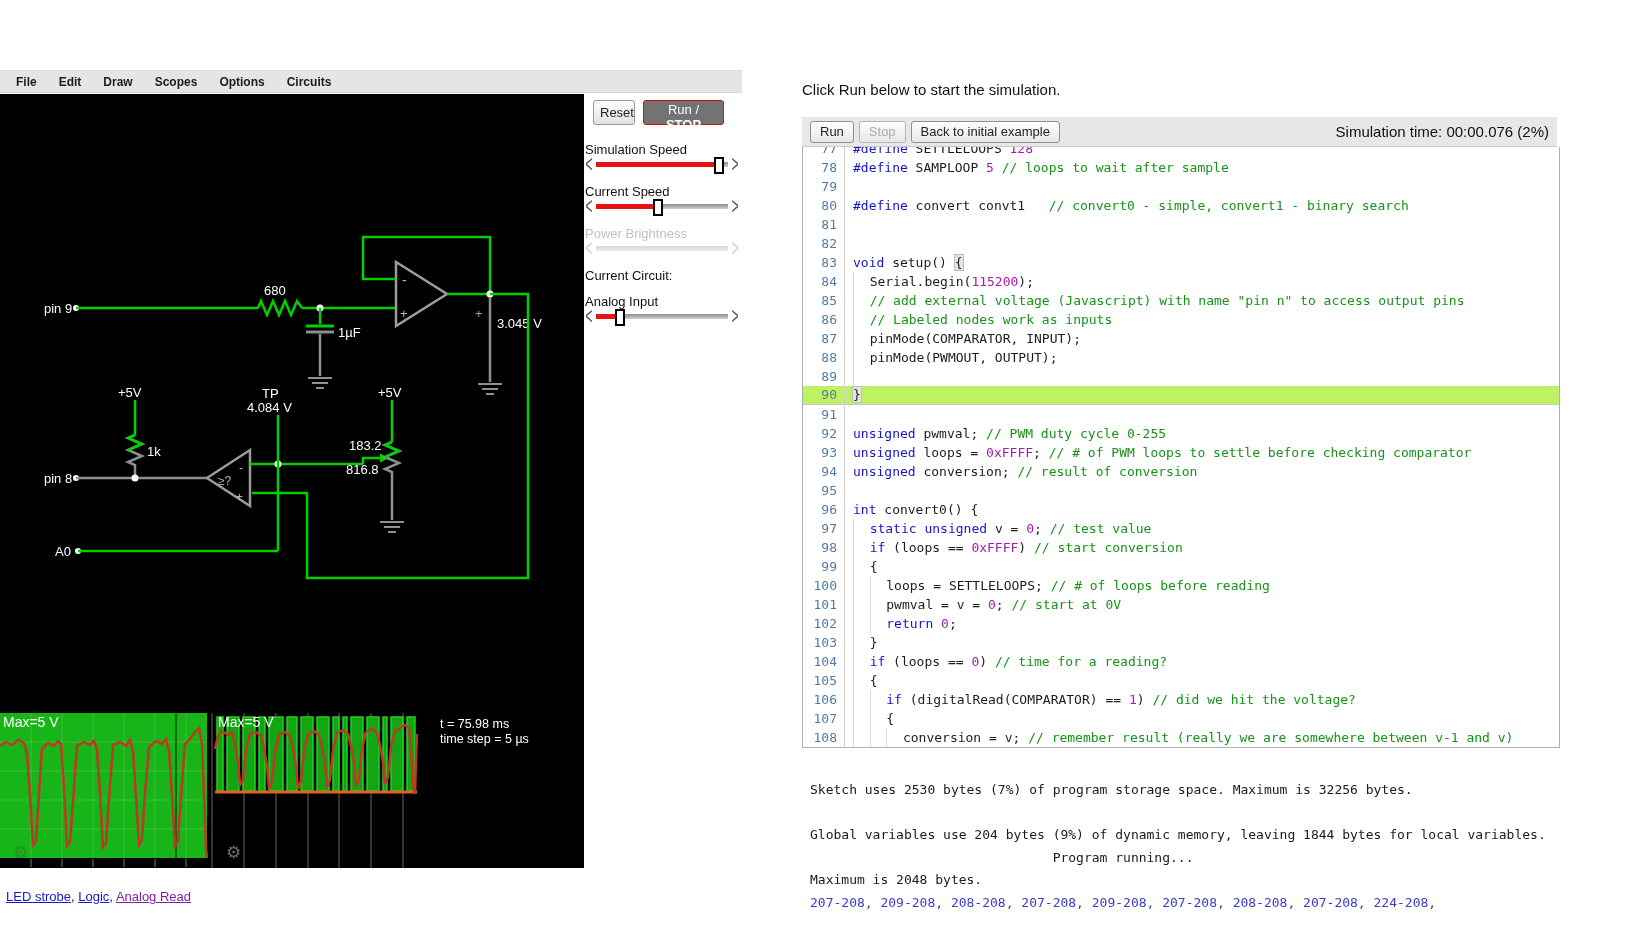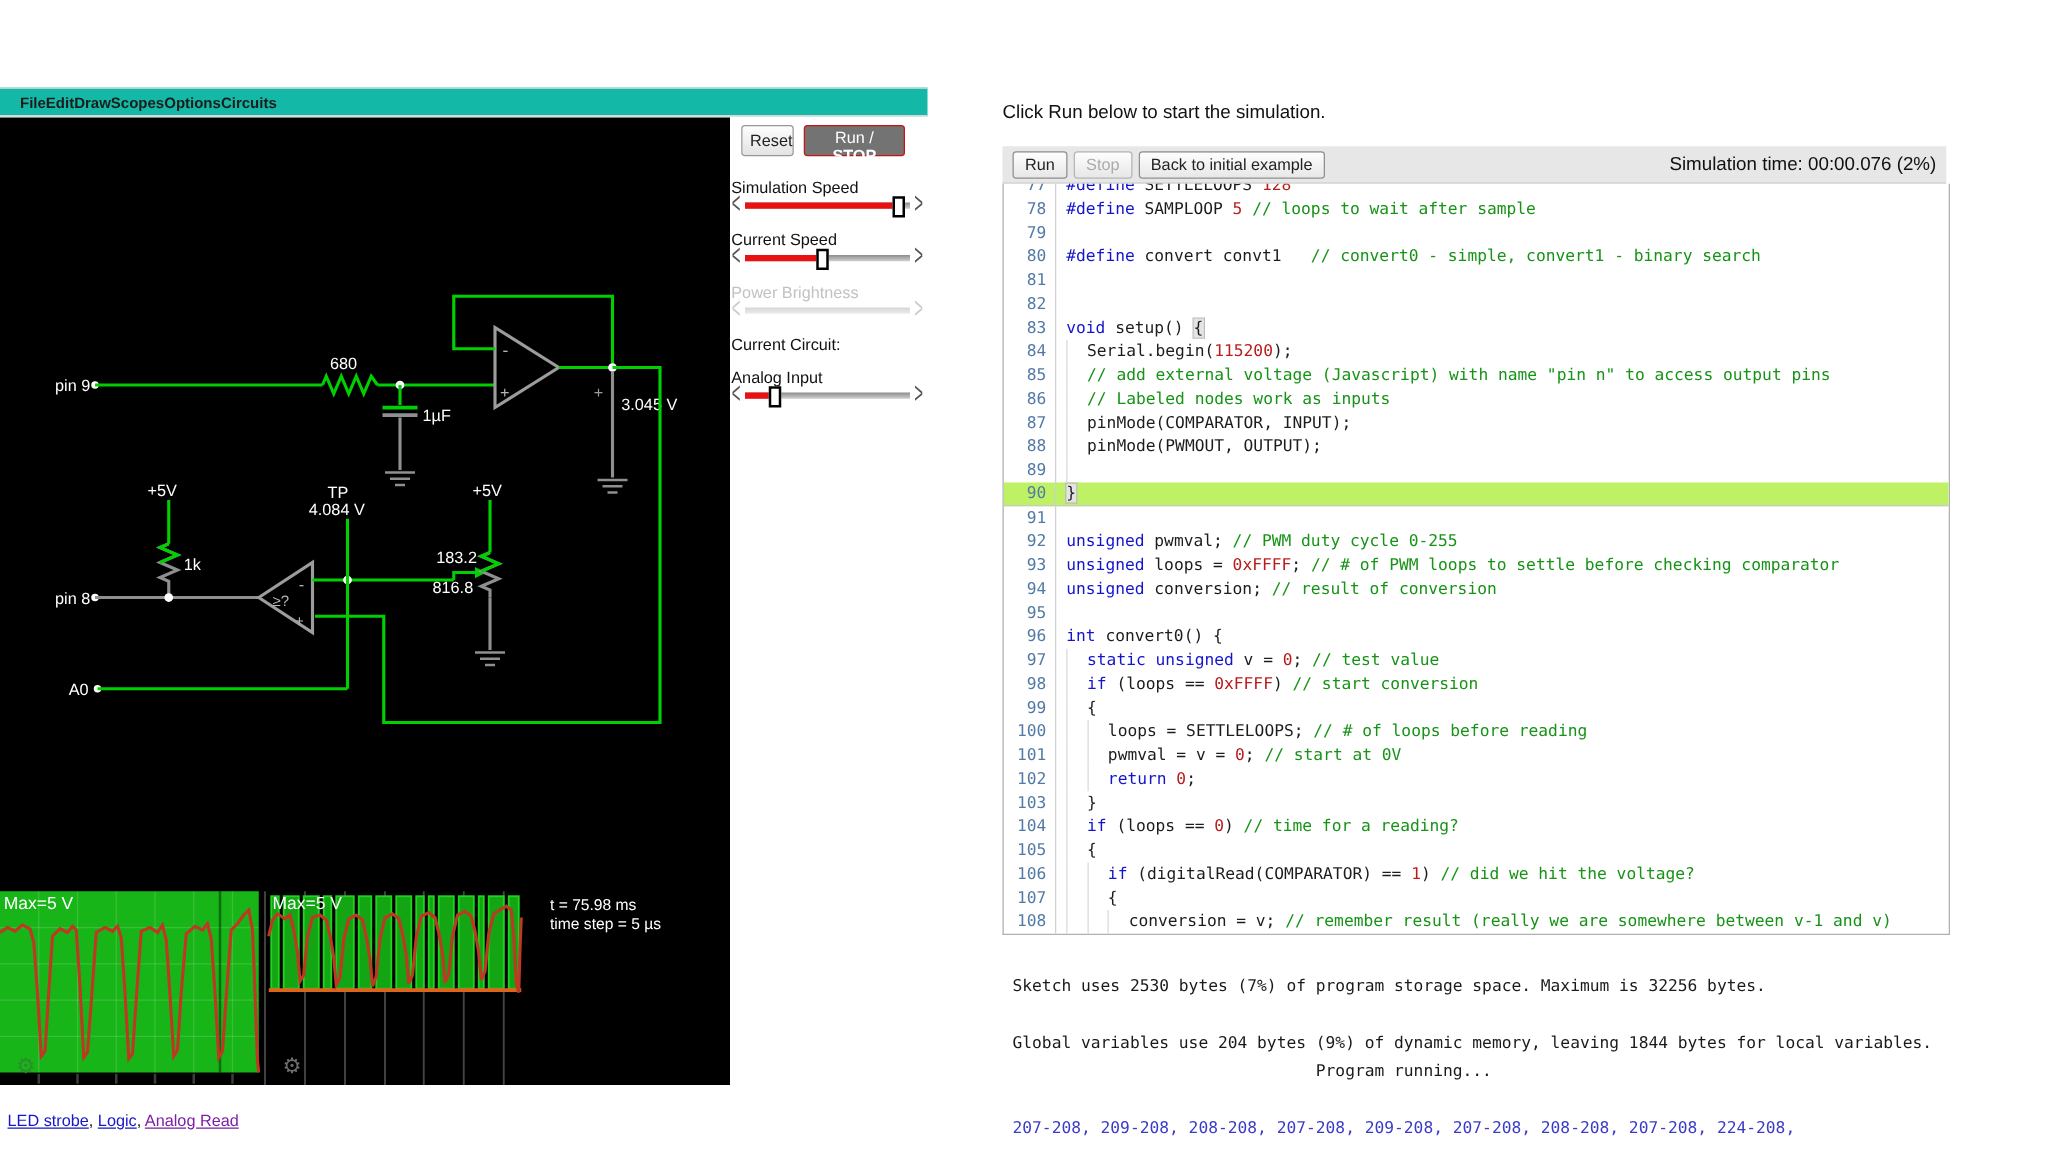--- a/index.html
+++ b/index.html
@@ -1,21 +1,21 @@
 <!DOCTYPE html>
 <html><head>
 <meta charset="utf-8">
 <style>
   html,body{margin:0;padding:0;background:#fff;}
   .page{position:relative;width:1638px;height:935px;background:#fff;font-family:"Liberation Sans",sans-serif;overflow:hidden;}
 
   
-  .menubar{position:absolute;left:0;top:70px;width:742px;height:23px;background:#14b8a6;
+  .menubar{position:absolute;left:0;top:70px;width:742px;height:23px;background:#e5e5e5;
     border-top:1px solid #ddd;border-bottom:1px solid #d6d6d6;display:flex;align-items:center;
-    padding-left:16px;box-sizing:border-box;}
+    padding-left:16px;gap:22px;box-sizing:border-box;}
   .mi{font-size:12px;font-weight:bold;color:#1c1c1c;cursor:default;}
 
   
   .canvas{position:absolute;left:0;top:94px;width:584px;height:774px;background:#000;}
   .canvas svg text{font-family:"Liberation Sans",sans-serif;}
 
   
   .controls{position:absolute;left:584px;top:94px;width:158px;height:280px;font-size:13px;color:#111;}
   .btn-reset{position:absolute;left:9px;top:6px;width:42px;height:25px;font-size:13px;
     background:linear-gradient(180deg,#fdfdfd,#e3e3e3);border:1px solid #979797;border-radius:3px;color:#222;}
@@ -50,21 +50,21 @@
   .editor{position:absolute;left:802px;top:147px;width:758px;height:601px;background:#fff;
     border:1px solid #b0b0b0;border-top:none;box-sizing:border-box;overflow:hidden;}
   .ed-inner{margin-top:-8px;}
   .cm-row{height:19px;line-height:19px;white-space:pre;font-family:"DejaVu Sans Mono",monospace;font-size:13px;}
   .cm-row.hl{background:#bef264;border-bottom:1px solid #c9c9c9;height:18px;line-height:18px;}
   .ln{display:inline-block;width:34px;text-align:right;padding-right:7px;color:#527aa6;
     border-right:1px solid #d0d0d0;margin-right:8px;}
   .gd{display:inline-block;width:2ch;border-left:1px solid #dadada;}
   .t-k{color:#1414cc;}
   .t-c{color:#179317;}
-  .t-n{color:#b91c1c;}
+  .t-n{color:#a21caf;}
   .t-p{color:#1c1c1c;text-align:right;}
   .t-b{color:#1c1c1c;background:#e4e4e4;outline:1px solid #bdbdbd;}
 
   
   .console1{position:absolute;left:810px;top:752px;font-family:"DejaVu Sans Mono",monospace;
     font-size:13px;line-height:15px;color:#1a1a1a;white-space:pre;}
   .console2{position:absolute;left:810px;top:820px;font-family:"DejaVu Sans Mono",monospace;
     font-size:13px;line-height:15px;white-space:pre;}
   .running{color:#1a1a1a;text-align:center;}
   .serial{color:#3b3bc8;}
@@ -343,20 +343,21 @@
         <div class="cm-row"><span class="ln">105</span><span><span class="gd">  </span><span class="t-p">{</span></span></div>
         <div class="cm-row"><span class="ln">106</span><span><span class="gd">  </span><span class="gd">  </span><span class="t-k">if</span><span class="t-p"> (digitalRead(COMPARATOR) == </span><span class="t-n">1</span><span class="t-p">) </span><span class="t-c">// did we hit the voltage?</span></span></div>
         <div class="cm-row"><span class="ln">107</span><span><span class="gd">  </span><span class="gd">  </span><span class="t-p">{</span></span></div>
         <div class="cm-row"><span class="ln">108</span><span><span class="gd">  </span><span class="gd">  </span><span class="gd">  </span><span class="t-p">conversion = v; </span><span class="t-c">// remember result (really we are somewhere between v-1 and v)</span></span></div>
       </div>
   </div>
 
   <div class="console1">
     <div>Sketch uses 2530 bytes (7%) of program storage space. Maximum is 32256 bytes.</div>
     <div>Global variables use 204 bytes (9%) of dynamic memory, leaving 1844 bytes for local variables.</div>
+    <div>Maximum is 2048 bytes.</div>
   </div>
 
   <div class="console2">
     <div class="running">Program running...</div>
     <div class="serial">207-208, 209-208, 208-208, 207-208, 209-208, 207-208, 208-208, 207-208, 224-208,</div>
   </div>
 
 </div>
 
 </body></html>

